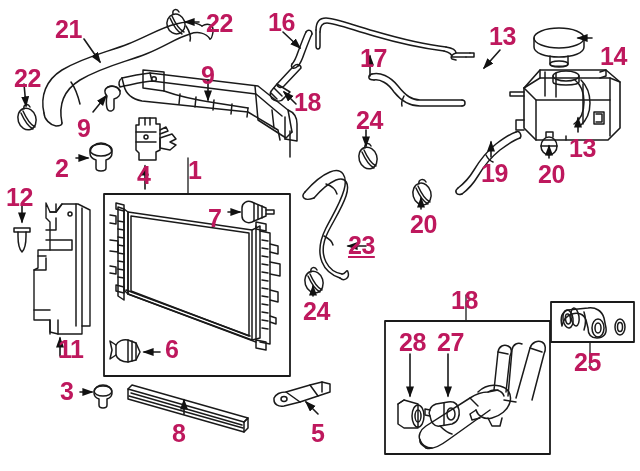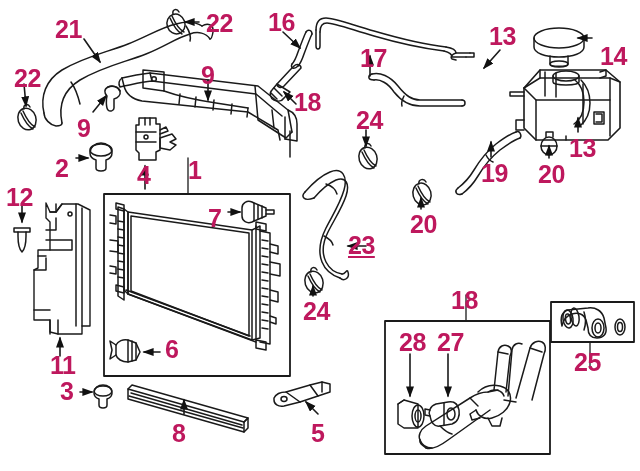--- a/index.html
+++ b/index.html
@@ -449,21 +449,21 @@
   <div class="callout" style="left:55px;  top:17px;">21</div>
   <div class="callout" style="left:14px;  top:66px;">22</div>
   <div class="callout" style="left:206px; top:11px;">22</div>
   <div class="callout" style="left:77px;  top:116px;">9</div>
   <div class="callout" style="left:55px;  top:156px;">2</div>
   <div class="callout" style="left:137px; top:163px;">4</div>
   <div class="callout" style="left:201px; top:63px;">9</div>
   <div class="callout" style="left:188px; top:158px;">1</div>
   <div class="callout" style="left:6px;  top:185px;">12</div>
   <div class="callout" style="left:208px; top:206px;">7</div>
-  <div class="callout" style="left:50px;  top:337px;margin-top:16px;">11</div>
+  <div class="callout" style="left:58px;  top:337px;">11</div>
   <div class="callout" style="left:165px; top:337px;">6</div>
   <div class="callout" style="left:60px;  top:379px;">3</div>
   <div class="callout" style="left:172px; top:421px;">8</div>
   <div class="callout" style="left:311px; top:421px;">5</div>
 
   <div class="callout" style="left:268px; top:10px;">16</div>
   <div class="callout" style="left:360px; top:46px;">17</div>
   <div class="callout" style="left:294px; top:90px;">18</div>
   <div class="callout" style="left:489px; top:24px;">13</div>
   <div class="callout" style="left:600px; top:32px;margin-top:12px;">14</div>

